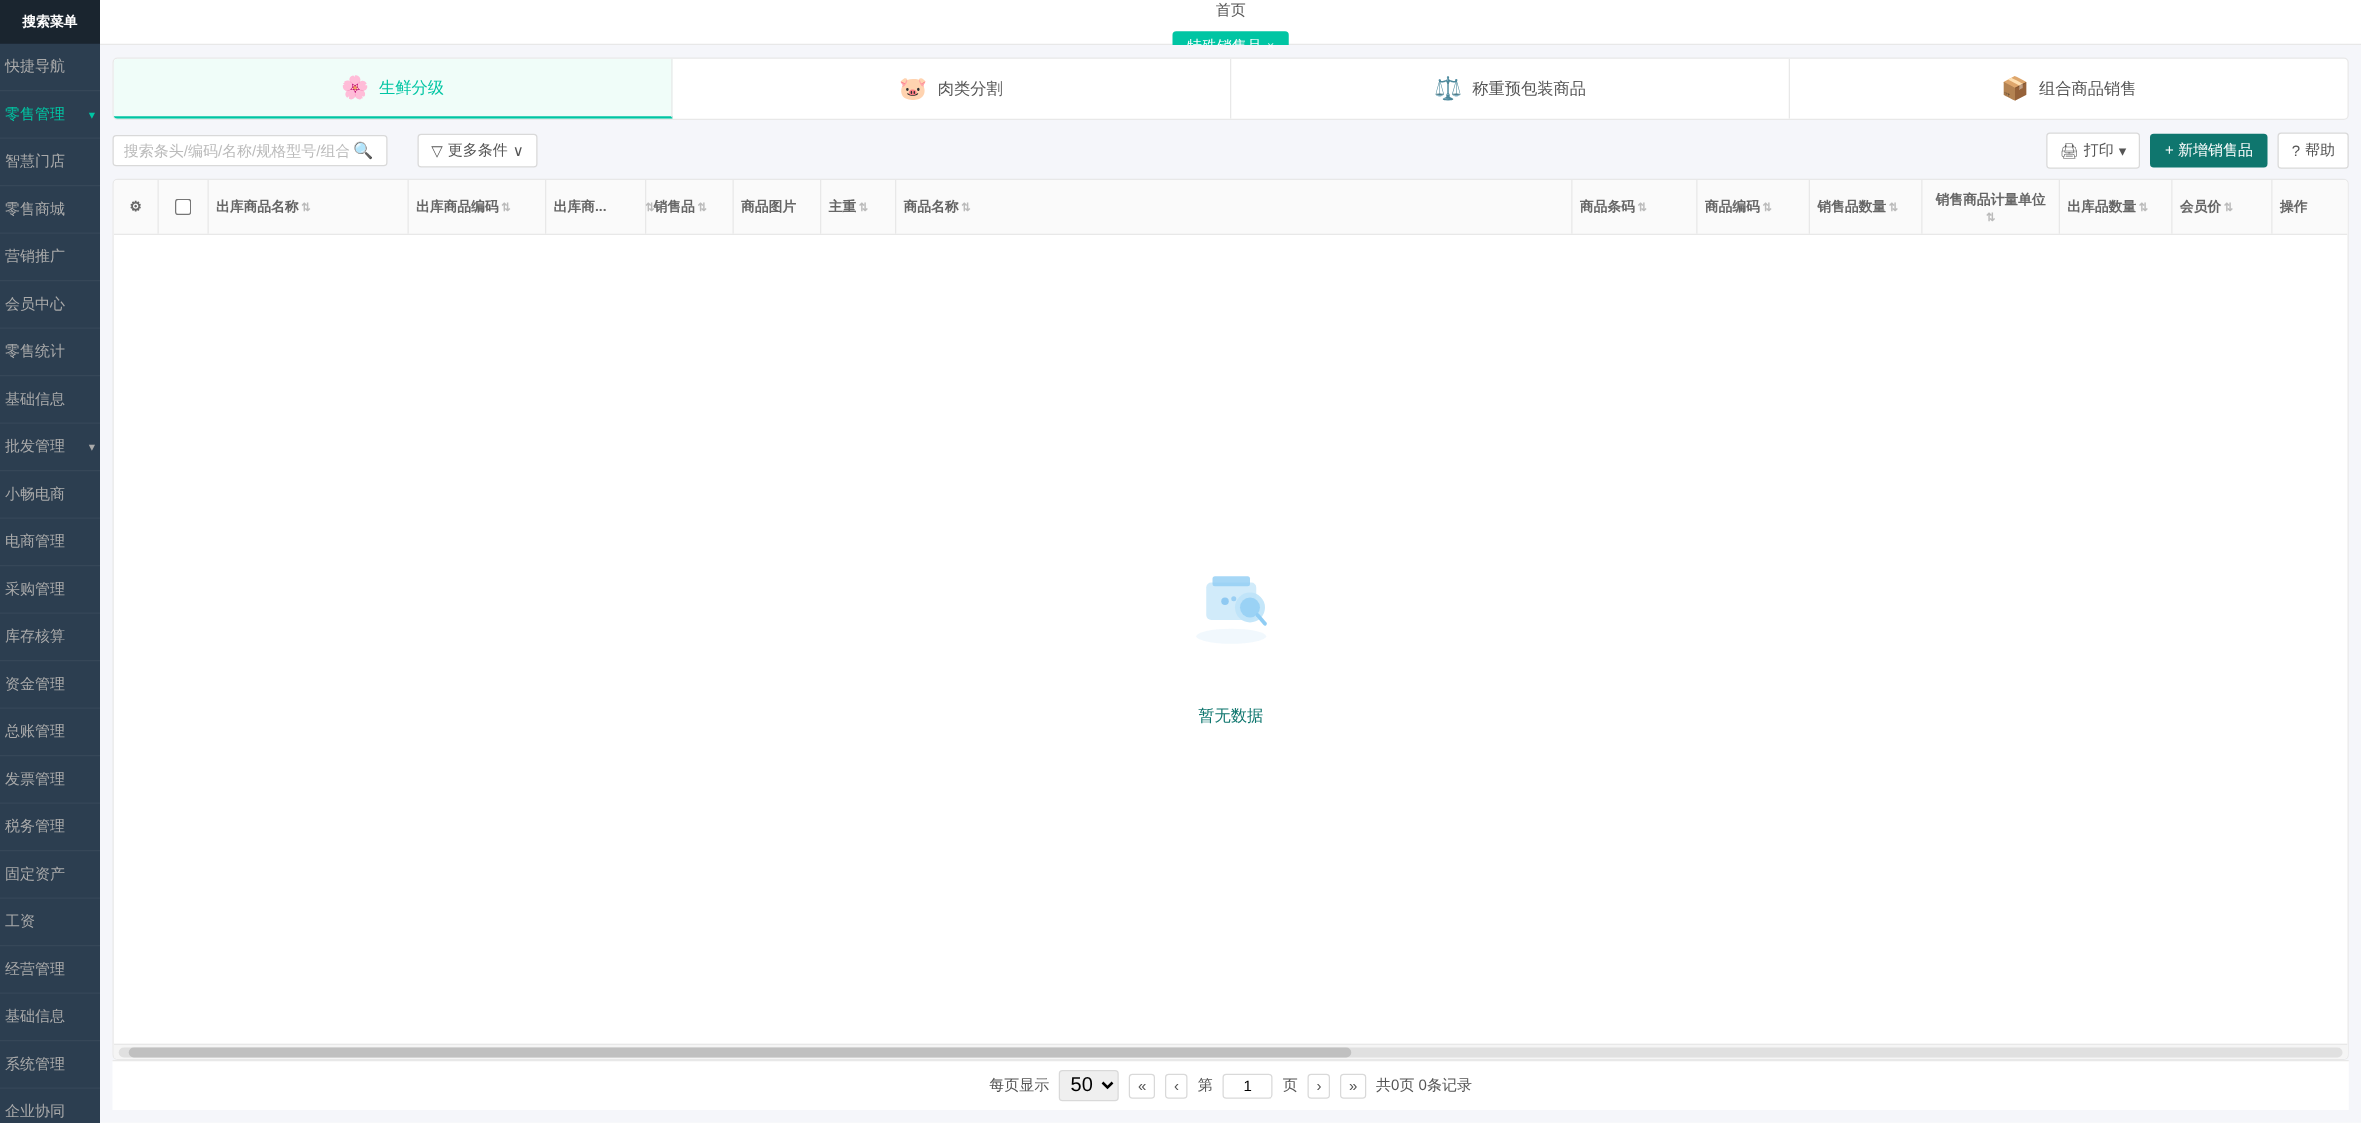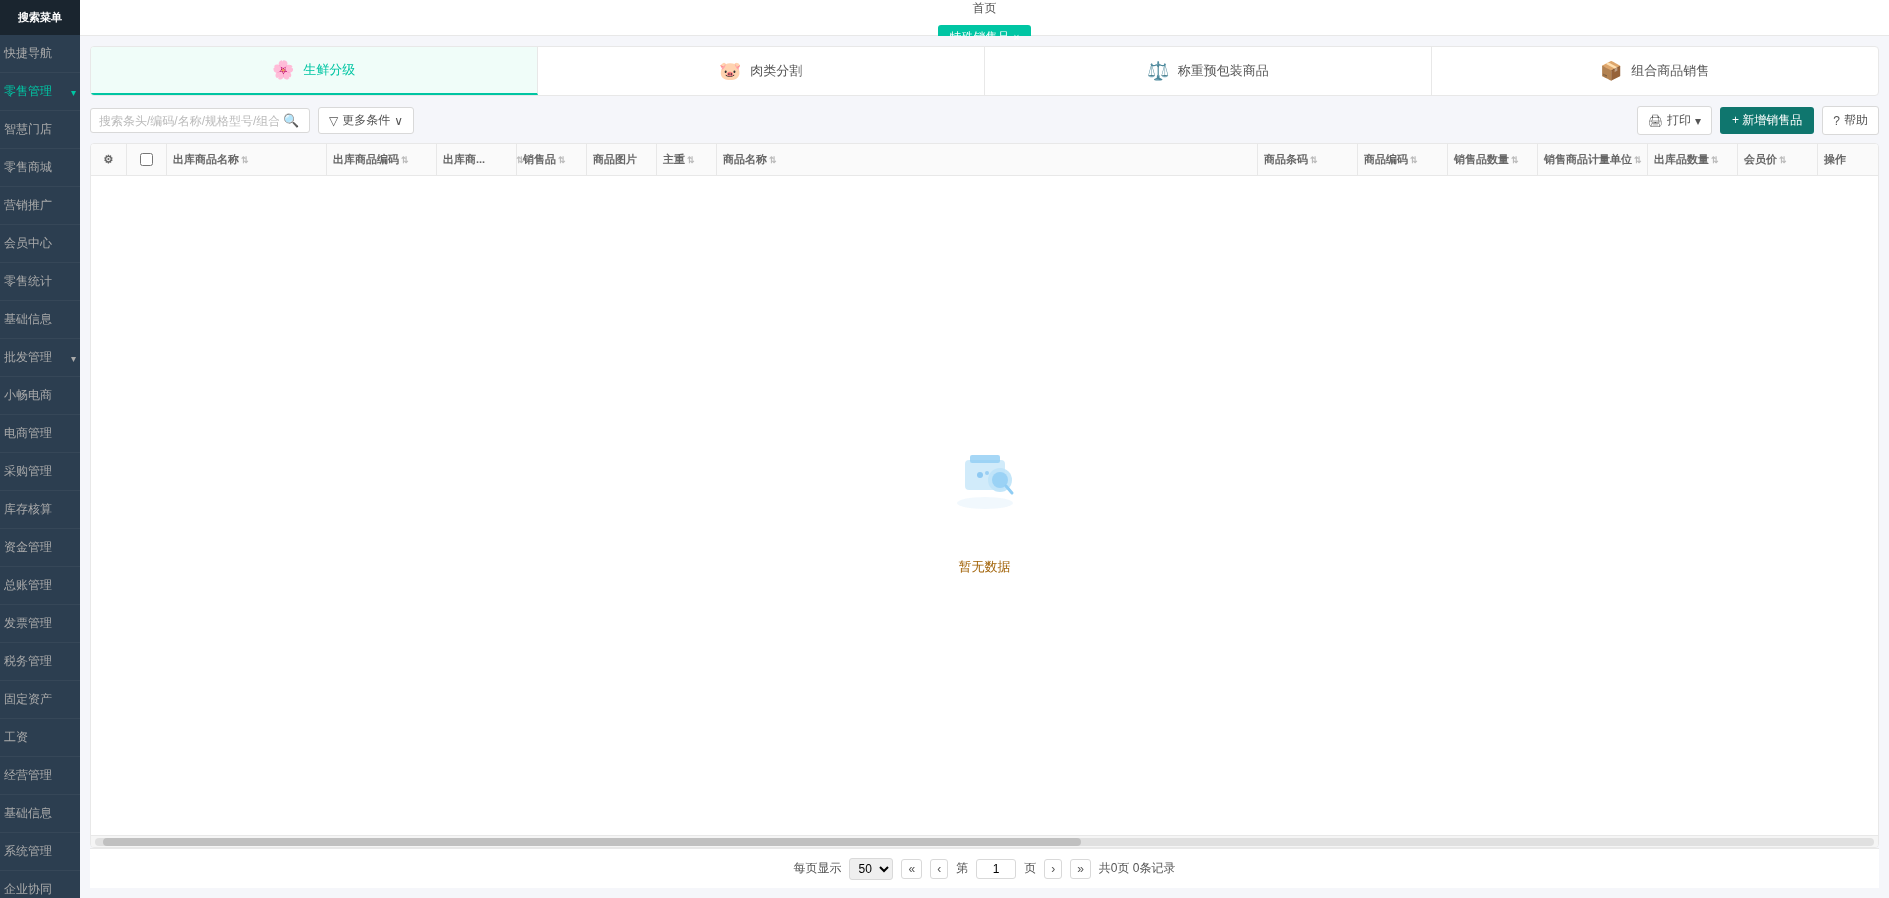--- a/index.html
+++ b/index.html
@@ -112,21 +112,21 @@
     .cat-tab .cat-icon { font-size: 18px; }
 
     
     .toolbar {
       display: flex;
       align-items: center;
       justify-content: space-between;
       margin-bottom: 8px;
       flex-shrink: 0;
     }
-    .toolbar-left { display: flex; align-items: center; gap: 8px; }
+    .toolbar-left { display: flex; align-items: center; gap: 24px; }
     .search-box {
       display: flex;
       align-items: center;
       border: 1px solid #d9d9d9;
       border-radius: 3px;
       padding: 4px 8px;
       background: #fff;
       gap: 4px;
       min-width: 220px;
     }
@@ -223,33 +223,33 @@
     .th-outlet-name { width: 160px; flex-shrink: 0; }
     .th-outlet-code { width: 110px; flex-shrink: 0; }
     .th-outlet-spec { width: 80px; flex-shrink: 0; gap: 31px; }
     .th-sale { width: 70px; flex-shrink: 0; }
     .th-img { width: 70px; flex-shrink: 0; }
     .th-weight { width: 60px; flex-shrink: 0; }
     .th-name { flex: 1; min-width: 120px; }
     .th-barcode { width: 100px; flex-shrink: 0; }
     .th-sku { width: 90px; flex-shrink: 0; }
     .th-qty { width: 90px; flex-shrink: 0; }
-    .th-unit { width: 110px; flex-shrink: 0; }
+    .th-unit { width: 110px; flex-shrink: 0; flex-direction: column; }
     .th-outlet-qty { width: 90px; flex-shrink: 0; }
     .th-member-price { width: 80px; flex-shrink: 0; }
     .th-action { width: 60px; flex-shrink: 0; }
 
     
     .empty-state {
       flex: 1;
       display: flex;
       flex-direction: column;
       align-items: center;
       justify-content: center;
-      color: #a16207;
+      color: #0f766e;
       font-size: 13px;
       gap: 33px;
     }
     .empty-icon {
       width: 80px;
       height: 80px;
       margin-bottom: 10px;
     }
 
     
@@ -263,21 +263,21 @@
       padding: 0 12px;
       gap: 8px;
       font-size: 12px;
       color: #555;
       flex-shrink: 0;
     }
     .pagination select {
       border: 1px solid #d9d9d9;
       border-radius: 3px;
       padding: 2px 4px;
-      font-size: 12px;
+      font-size: 16px;
     }
     .pagination-btn {
       border: 1px solid #d9d9d9;
       background: #fff;
       border-radius: 3px;
       padding: 2px 6px;
       cursor: pointer;
       color: #555;
       font-size: 12px;
     }

